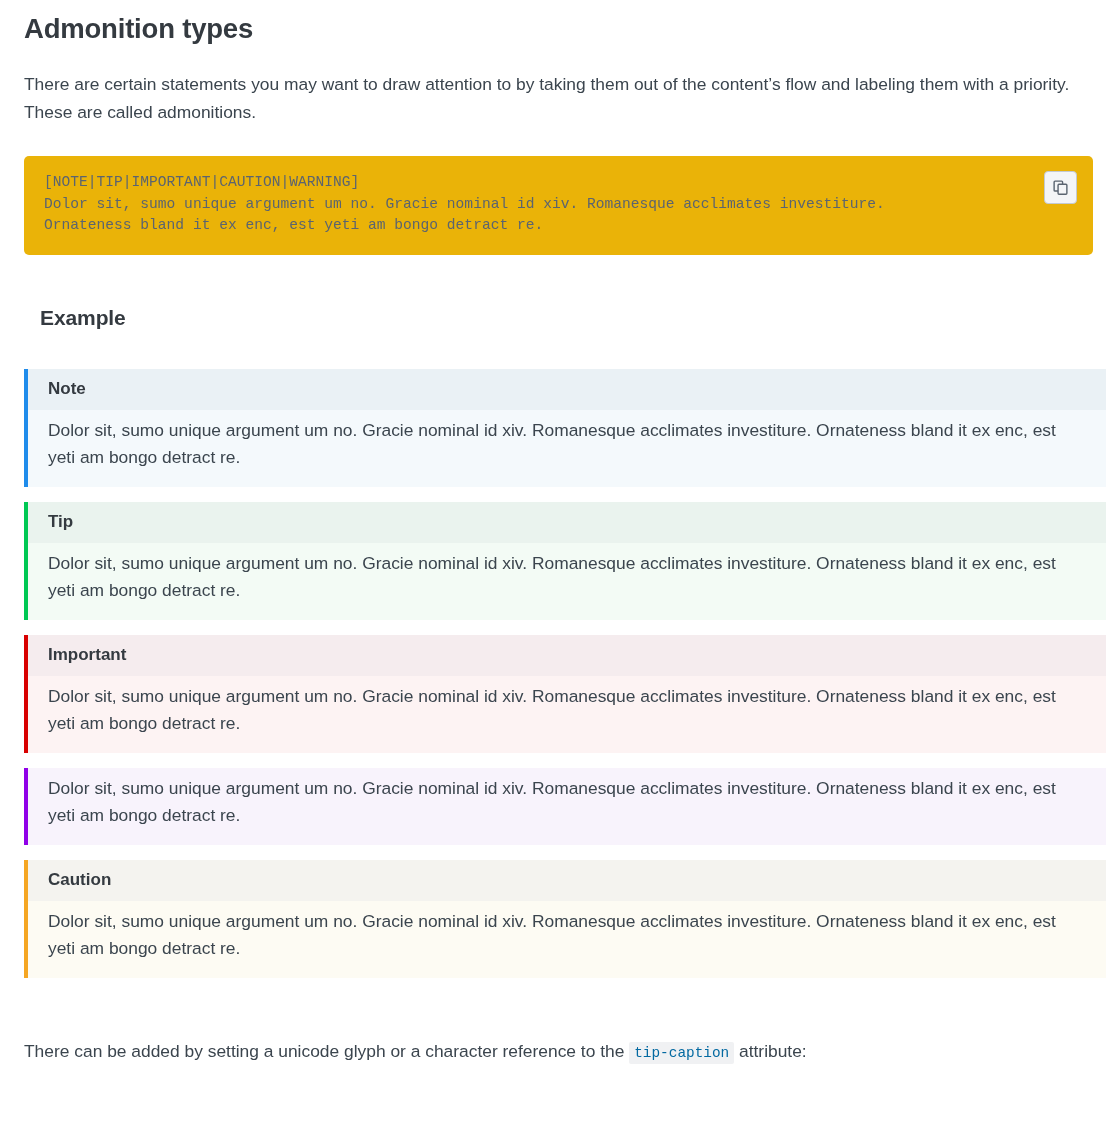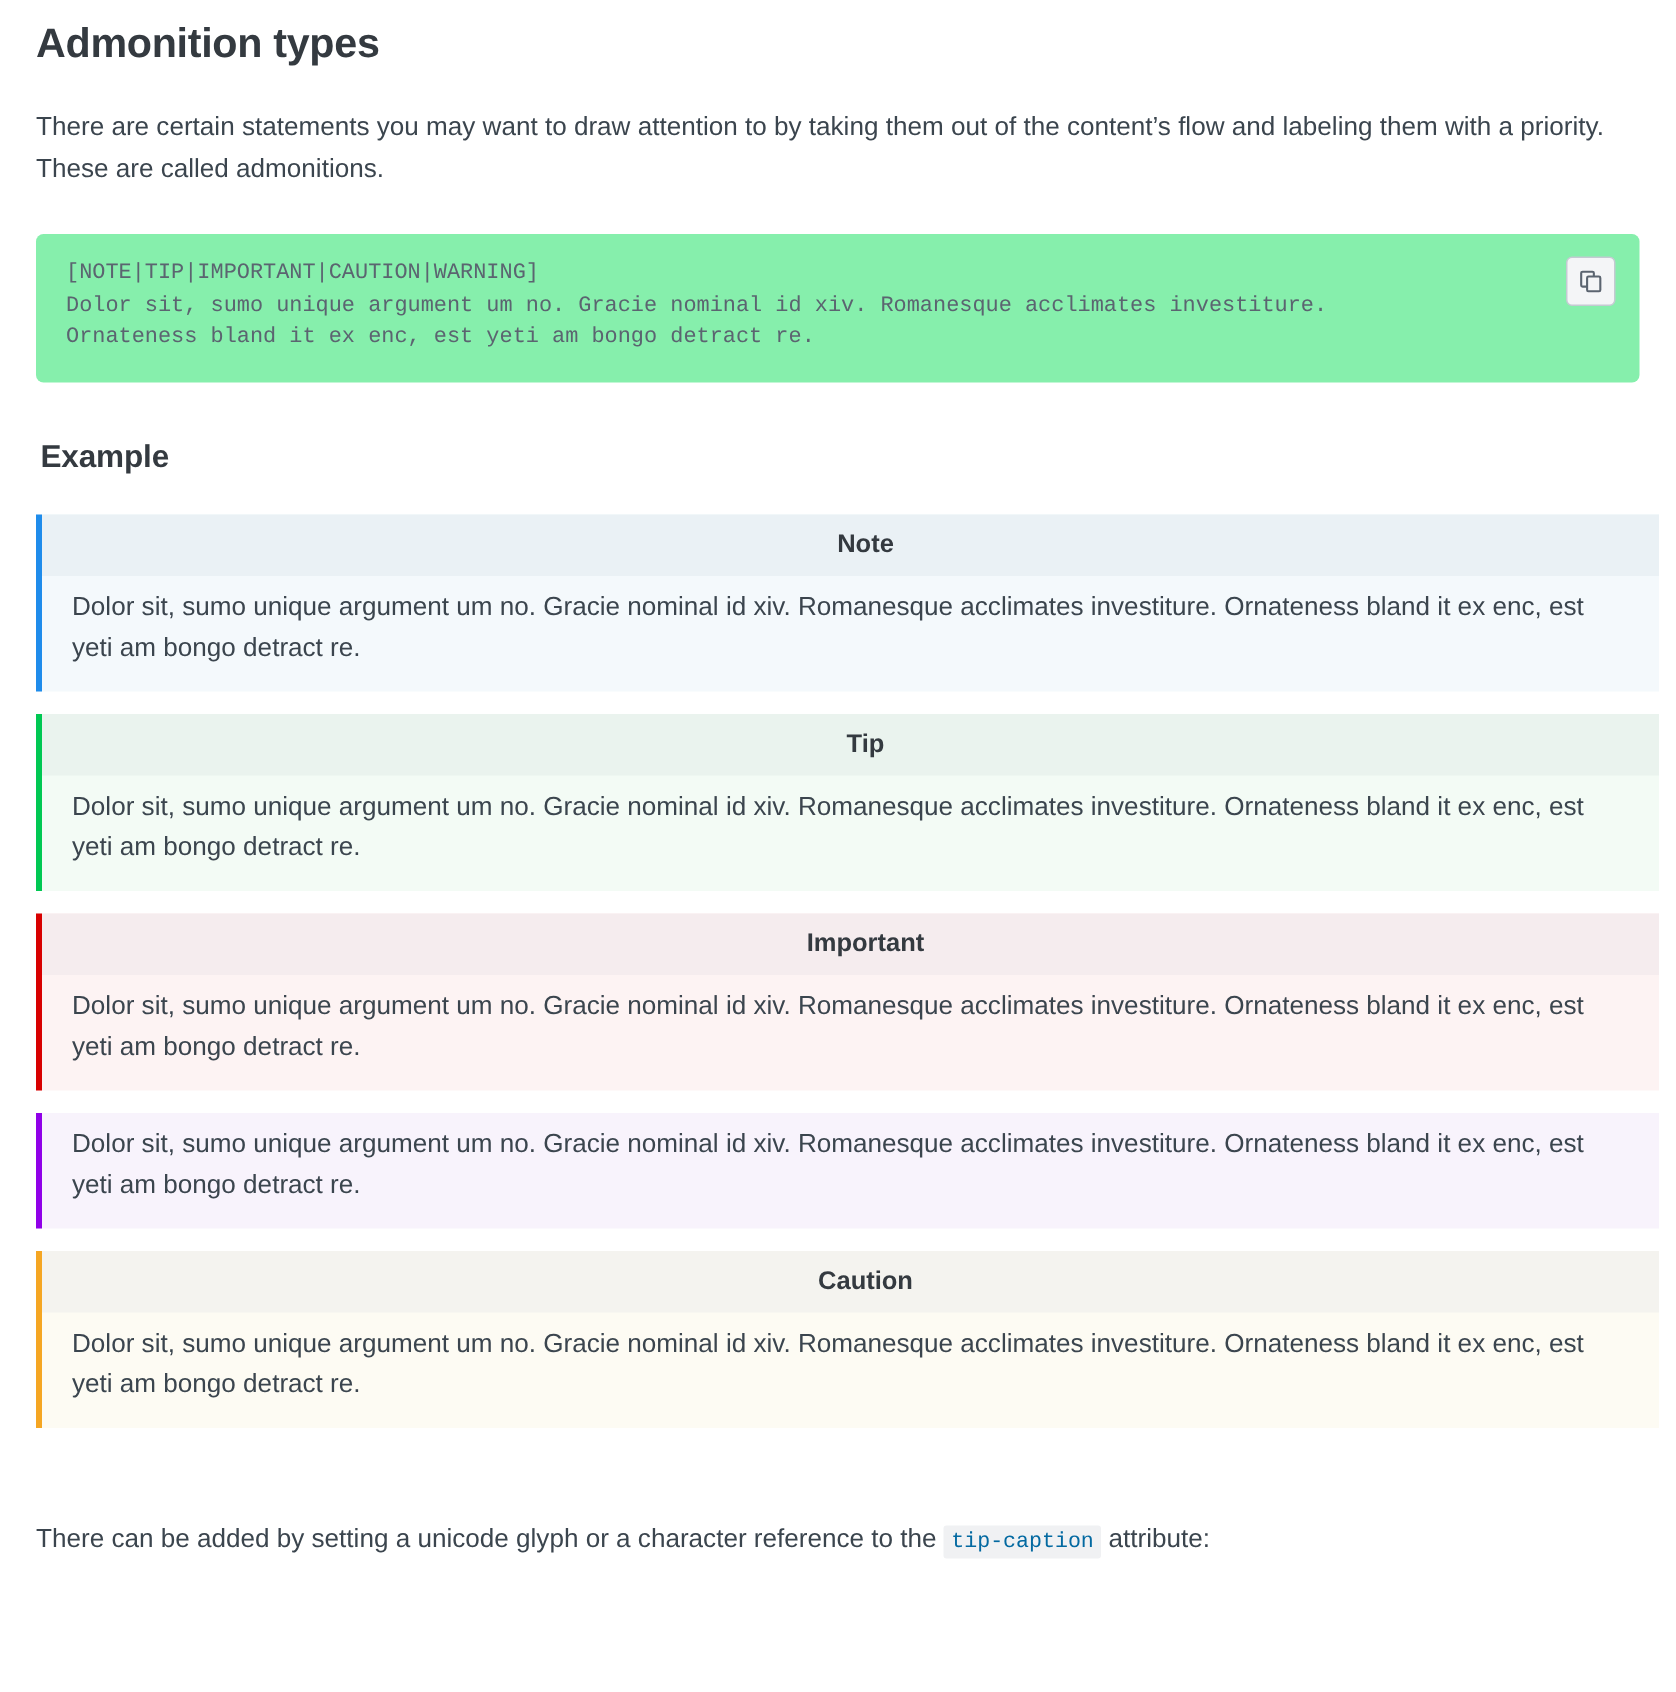--- a/index.html
+++ b/index.html
@@ -33,21 +33,21 @@
     margin: 0;
     padding: 12px 0 0 0;
   }
   h2.sub-title {
     font-family: "Liberation Sans", sans-serif;
     font-size: 21px;
     line-height: 1.2;
     font-weight: bold;
     color: #343a40;
     letter-spacing: -0.1px;
-    margin: 3px;
+    margin: 16px;
     padding: 0;
   }
 
   
   p.para {
     font-size: 17.4px;
     line-height: 27.5px;
     color: #3b454e;
     margin: 0;
     max-width: 1060px;
@@ -59,21 +59,21 @@
     background: #f0f1f3;
     color: #0369a1;
     padding: 3px 5px 3px 5px;
     border-radius: 2px;
     white-space: nowrap;
   }
 
   
   .listing {
     position: relative;
-    background: #86efac;
+    background: #eab308;
     border-radius: 5px;
     padding: 16px 18px 18px 20px;
     margin: 0;
   }
   .listing pre {
     font-family: "Liberation Mono", monospace;
     font-size: 14.6px;
     line-height: 21.6px;
     color: #5b6470;
     margin: 0;
@@ -113,21 +113,21 @@
   }
   .admon-body {
     font-size: 17.4px;
     line-height: 27.5px;
     color: #3b454e;
     padding: 7px 24px 15px 20px;
   }
 
   
   .admon { background: var(--body-bg); border-left-color: var(--accent); }
-  .admon .admon-title { background: var(--head-bg); text-align: center; }
+  .admon .admon-title { background: var(--head-bg); }
 
   
   .gap-after-h1 { height: 26px; }
   .gap-after-para { height: 30px; }
   .gap-after-listing { height: 34px; }
   .gap-after-h2 { height: 23px; }
   .gap-between-admon { height: 15px; }
   .gap-before-h2-icons { height: 33px; }
   .gap-after-h2-icons { height: 27px; }
   .gap-before-last-listing { height: 28px; }

